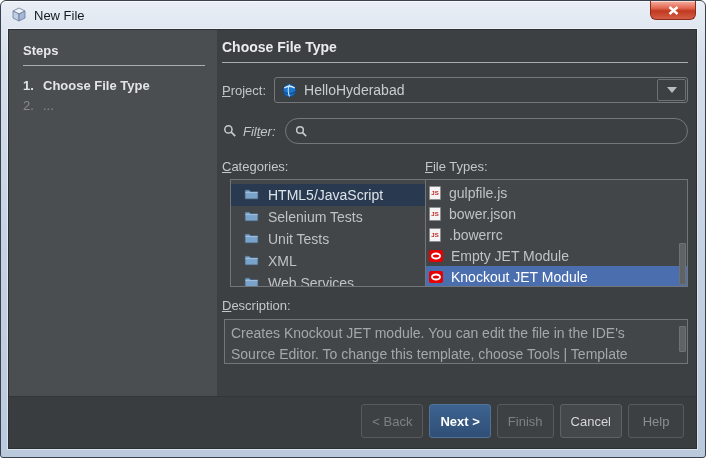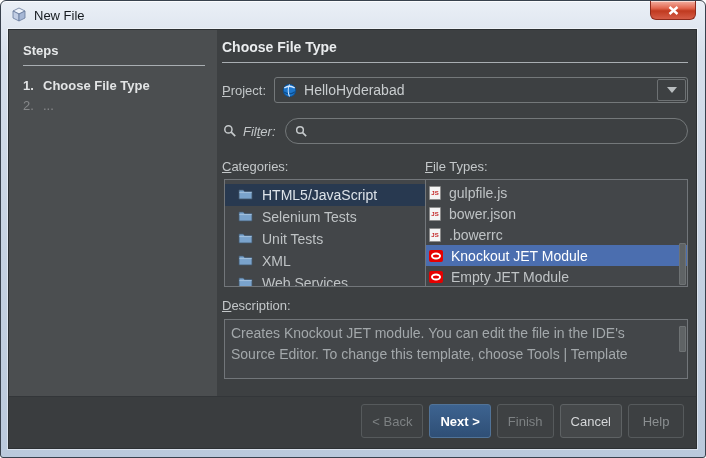--- a/index.html
+++ b/index.html
@@ -43,32 +43,32 @@
   .combo-arrow{width:29px;margin:1px;border:1px solid #6d7173;border-radius:2px;display:flex;align-items:center;justify-content:center;}
   .tri-down{width:0;height:0;border-left:5px solid transparent;border-right:5px solid transparent;border-top:6px solid #b9bdbf;}
   .filter-row{margin-top:15px;}
   .filter-row .lbl{margin-left:5px;font-style:italic;}
   .searchpill{flex:1;margin-left:9px;height:26px;border:1px solid #74787a;border-radius:13px;background:#3d4042;display:flex;align-items:center;padding-left:9px;gap:6px;}
   .searchpill input{flex:1;background:transparent;border:none;outline:none;color:#d0d4d6;font-size:14px;font-family:"Liberation Sans",sans-serif;}
   .lists-section{display:flex;margin-top:13px;}
   .col-cats{width:203px;}
   .col-files{flex:1;}
   .listbox{margin-top:4px;border:1px solid #72767a;background:#434649;position:relative;overflow:hidden;height:108px;}
-  .cats-list{width:218px;margin-left:2px;}
+  .cats-list{width:218px;margin-left:8px;}
   .files-list{width:100%;}
   .lrow{height:22px;display:flex;align-items:center;gap:9px;padding-left:13px;font-size:14px;color:#bfc3c5;cursor:pointer;}
   .cats-list .lrow{height:22px;}
   .files-list .lrow{height:21px;gap:8px;padding-left:3px;}
   .cats-list .pad{height:4px;}
   .files-list .pad{height:2px;}
   .lrow.sel-inactive{background:#283950;color:#dde3e9;}
   .lrow.sel-active{background:#4b6eaf;color:#ffffff;}
   .vthumb{position:absolute;right:1px;width:7px;background:#5f6365;border:1px solid #6e7274;border-radius:1px;}
   .desc-label{margin-top:9px;}
-  .desc-box{margin-top:5px;margin-left:2px;height:60px;border:1px solid #72767a;background:#434649;position:relative;overflow:hidden;padding:3px 16px 0 6px;font-size:14px;line-height:21px;color:#a3a8ab;}
+  .desc-box{margin-top:5px;margin-left:2px;height:45px;border:1px solid #72767a;background:#434649;position:relative;overflow:hidden;padding:3px 16px 0 6px;font-size:14px;line-height:21px;color:#a3a8ab;}
   .bottom-bar{position:absolute;left:0;right:0;top:366px;bottom:0;background:#3a3d3f;border-top:1px solid #333639;display:flex;justify-content:flex-end;align-items:flex-end;padding:0 12px 10px 0;gap:6px;}
   .btn{height:16px;min-width:56px;padding:16px 10px;border-radius:3px;font-size:13px;font-family:"Liberation Sans",sans-serif;display:flex;align-items:center;justify-content:center;}
   .b-disabled{background:#3e4143;border:1px solid #565a5c;color:#7d8183;}
   .b-default{background:linear-gradient(180deg,#3d6390,#2f4f76);border:1px solid #517398;color:#ffffff;font-weight:bold;cursor:pointer;}
   .b-normal{background:#45484a;border:1px solid #5e6264;color:#d4d6d8;cursor:pointer;}
   .b-dim{background:#3d4042;border:1px solid #565a5c;color:#8b8f91;cursor:pointer;}
   .icon16{width:16px;height:16px;flex:none;display:flex;align-items:center;justify-content:center;}
   .jsfile{width:12px;height:14px;background:#f4f4f4;border:1px solid #8d8d8d;border-radius:1px;flex:none;display:flex;align-items:center;justify-content:center;font-size:6px;font-weight:bold;color:#c21f1f;letter-spacing:0;}
   .oracleicon{width:14px;height:12px;background:#e60000;border-radius:2px;flex:none;position:relative;}
   .oracleicon::after{content:"";position:absolute;left:50%;top:50%;transform:translate(-50%,-50%);width:6px;height:3px;border:2px solid #ffffff;border-radius:50%;}
@@ -204,27 +204,27 @@
               <span>gulpfile.js</span>
             </div>
             <div class="lrow">
               <span class="jsfile">JS</span>
               <span>bower.json</span>
             </div>
             <div class="lrow">
               <span class="jsfile">JS</span>
               <span>.bowerrc</span>
             </div>
+            <div class="lrow">
+              <span class="oracleicon"></span>
+              <span>Empty JET Module</span>
+            </div>
             <div class="lrow sel-active">
               <span class="oracleicon"></span>
               <span>Knockout JET Module</span>
-            </div>
-            <div class="lrow">
-              <span class="oracleicon"></span>
-              <span>Empty JET Module</span>
             </div>
             <div class="vthumb" style="bottom:1px;height:42px;"></div>
           </div>
         </div>
       </div>
 
       <div class="desc-label">
         <span class="lbl"><span></span><span class="mn">D</span><span>escription:</span></span>
       </div>
       <div class="desc-box">

